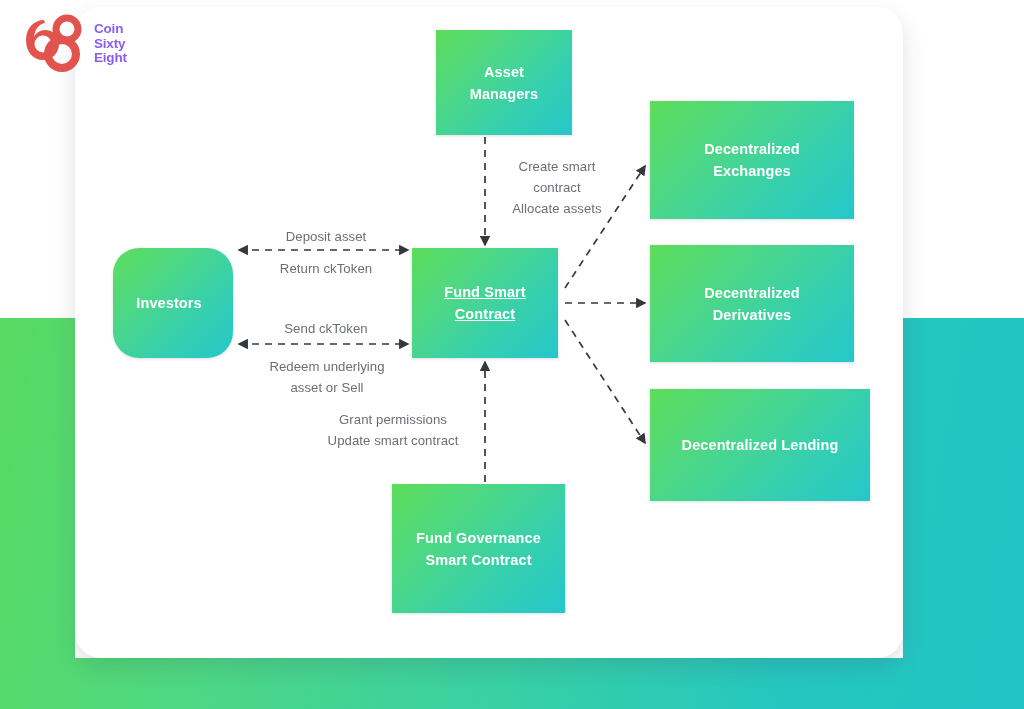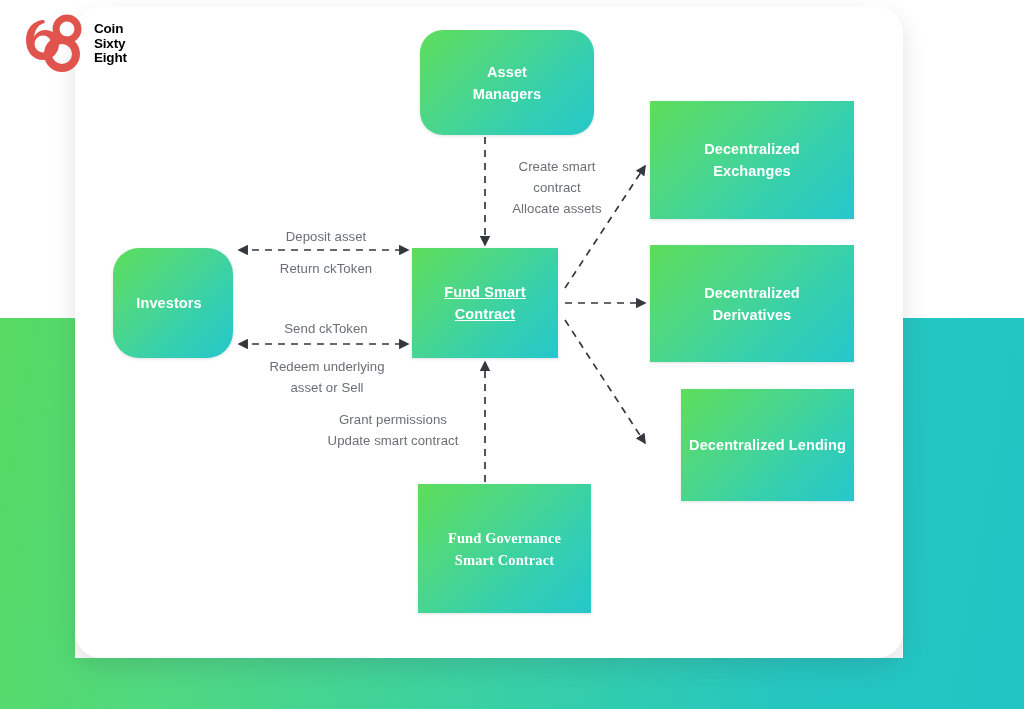--- a/index.html
+++ b/index.html
@@ -54,21 +54,21 @@
     left: 14px;
     top: 14px;
     width: 180px;
     height: 62px;
     z-index: 6;
   }
   #logo-text {
     position: absolute;
     left: 80px;
     top: 8px;
-    color: #000000;
+    color: #8b5cf6;
     font-size: 13.5px;
     font-weight: 700;
     line-height: 14.5px;
     letter-spacing: -0.2px;
   }
   #logo-text span { display: block; }
 
   
   #diagram {
     position: absolute;
@@ -90,27 +90,27 @@
     font-size: 14.5px;
     line-height: 22px;
     letter-spacing: 0.1px;
     background: linear-gradient(135deg, #5ddd5a 0%, #4ed884 32%, #35cfb0 68%, #25c7cb 100%);
     box-shadow: 0 1px 3px rgba(70,80,90,0.18);
     z-index: 5;
   }
   .node-label { white-space: pre-line; }
 
   
-  #node-asset-managers   { left: 420px; top: 30px;  width: 174px; height: 105px; border-radius: 23px; }
+  #node-asset-managers   { left: 436px; top: 30px;  width: 136px; height: 105px; }
   #node-dex              { left: 650px; top: 101px; width: 204px; height: 118px; }
   #node-investors        { left: 113px; top: 248px; width: 120px; height: 110px; border-radius: 26px; }
   #node-fund-contract    { left: 412px; top: 248px; width: 146px; height: 110px; text-decoration: underline; }
   #node-derivatives      { left: 650px; top: 245px; width: 204px; height: 117px; }
-  #node-lending          { left: 650px; top: 389px; width: 173px; height: 112px; margin-left: 31px; }
-  #node-governance       { left: 418px; top: 484px; width: 173px; height: 129px; font-family: Liberation Serif, serif; }
+  #node-lending          { left: 650px; top: 389px; width: 220px; height: 112px; }
+  #node-governance       { left: 392px; top: 484px; width: 173px; height: 129px; }
 
   #node-investors .node-label { transform: translateX(-4px); }
 
   
   .edge-label {
     position: absolute;
     color: #6a6f76;
     font-size: 13.2px;
     line-height: 21px;
     text-align: center;

